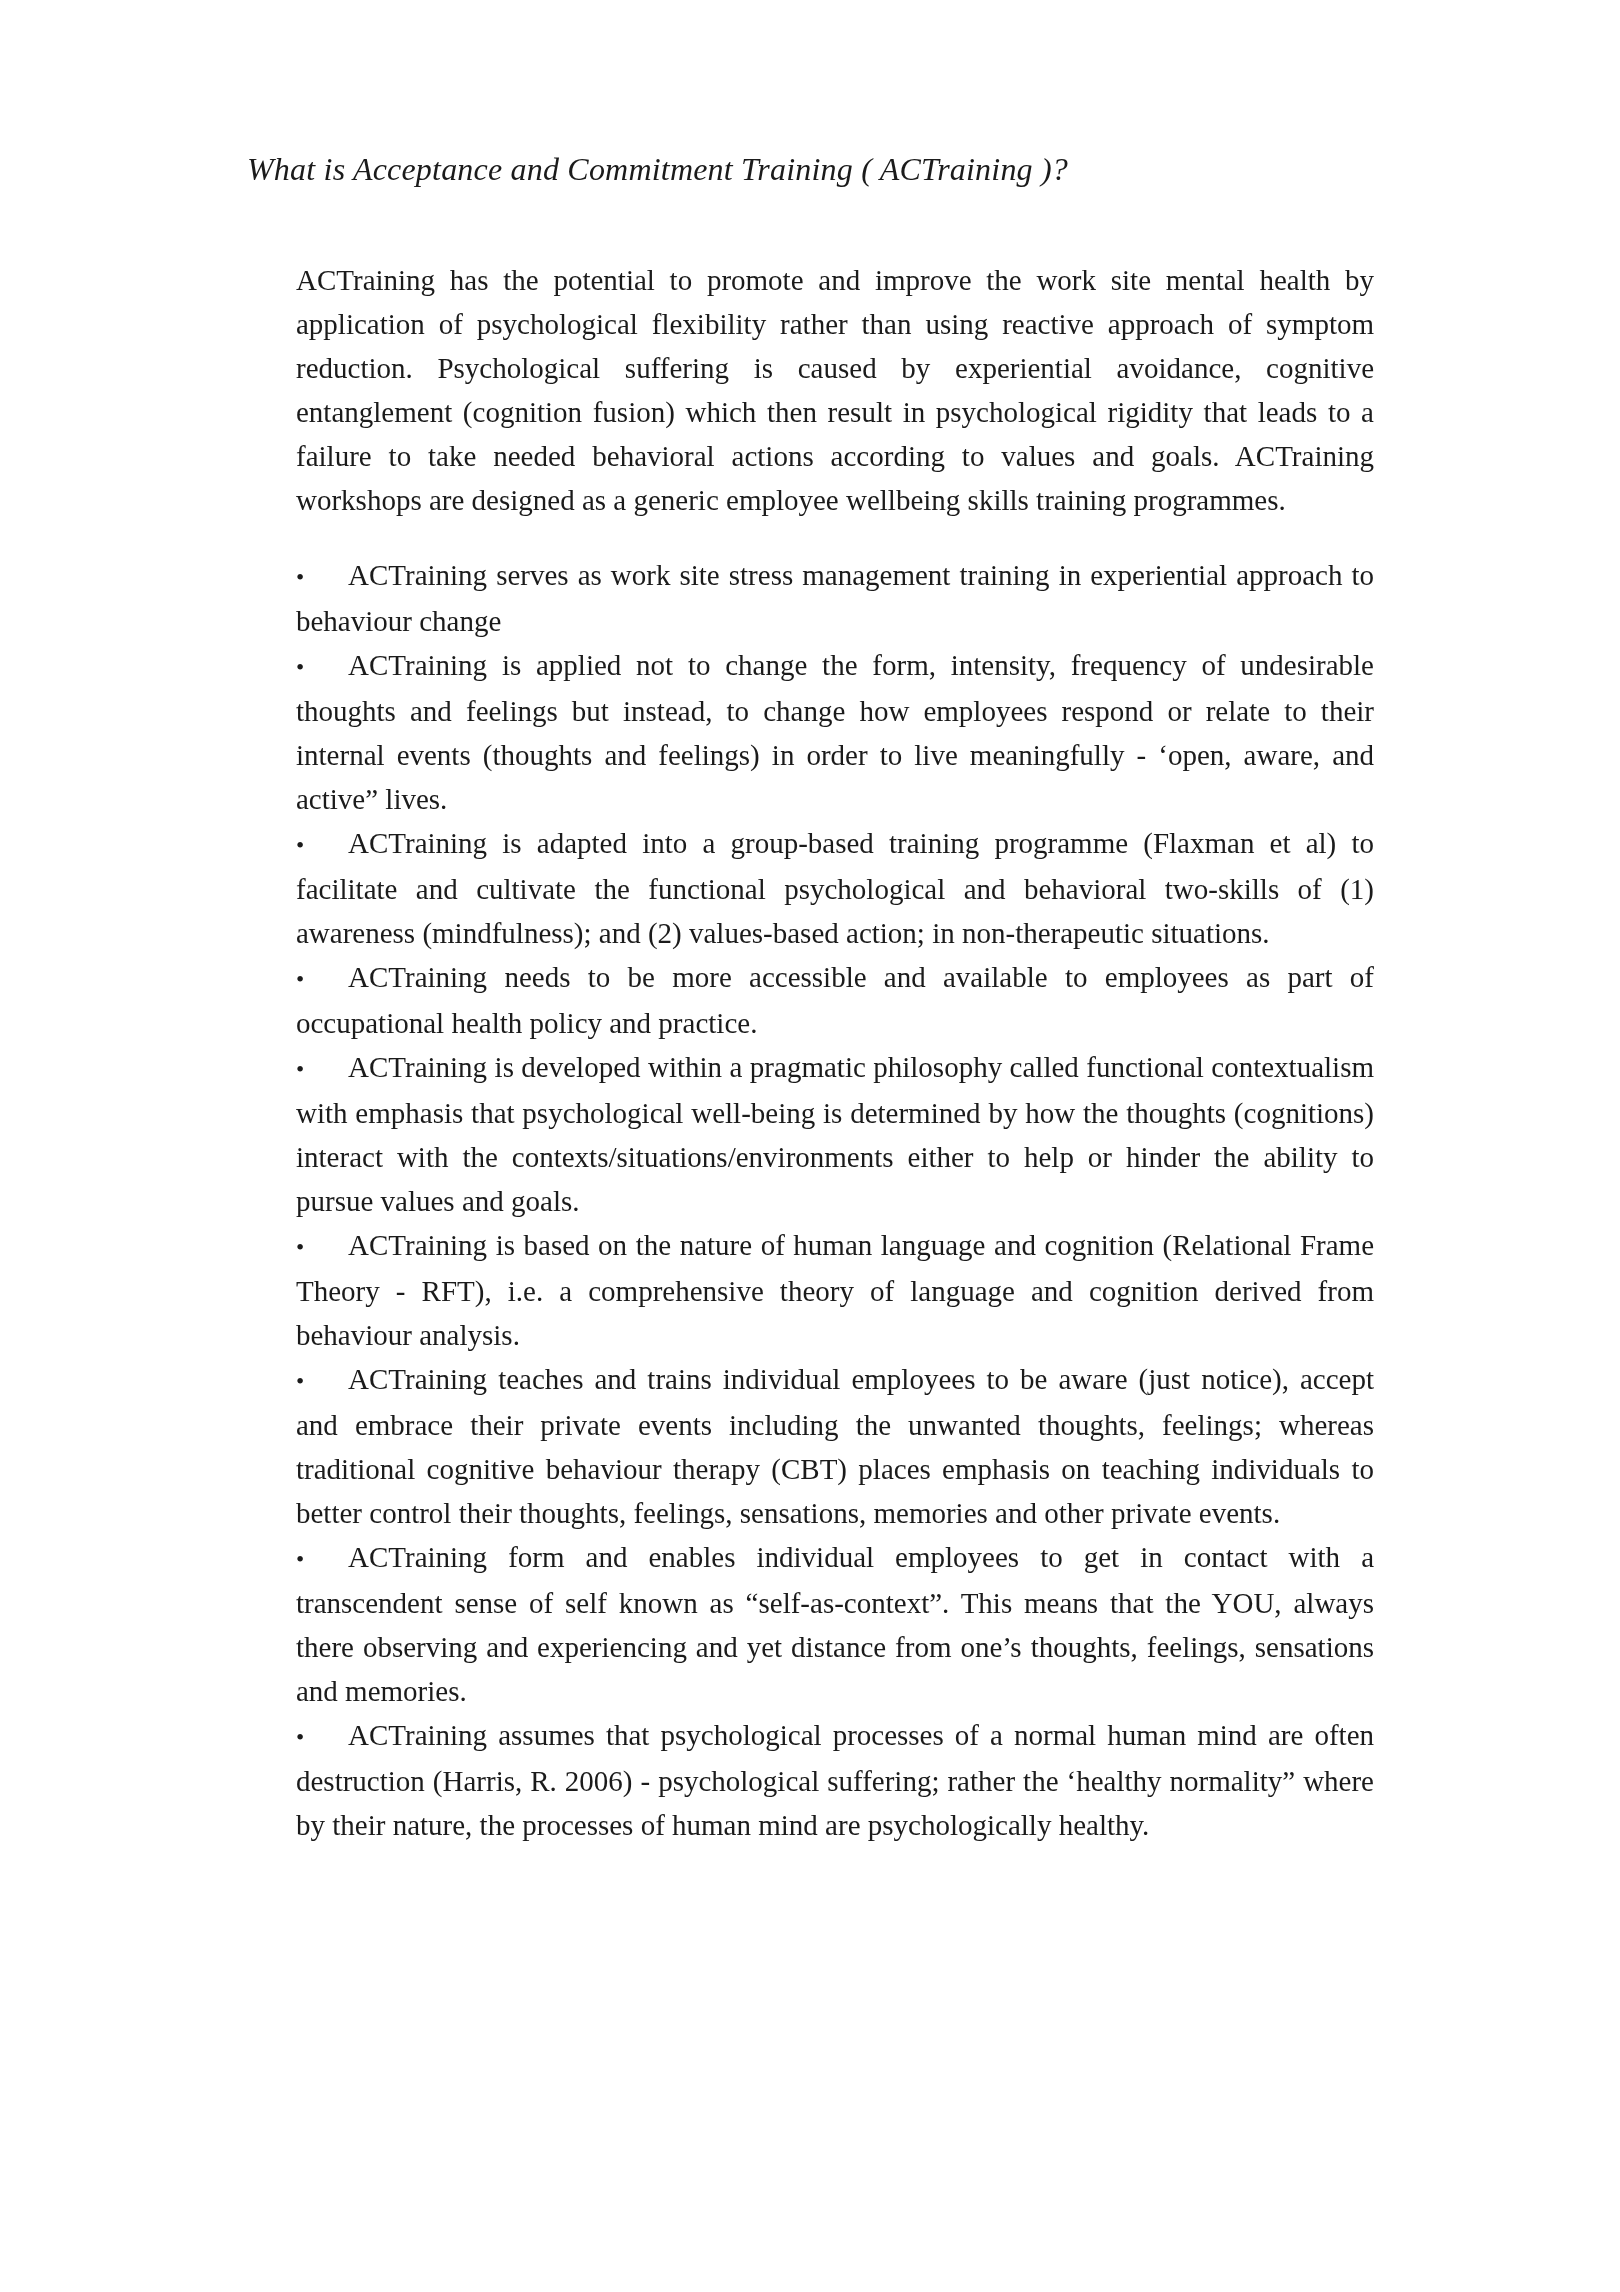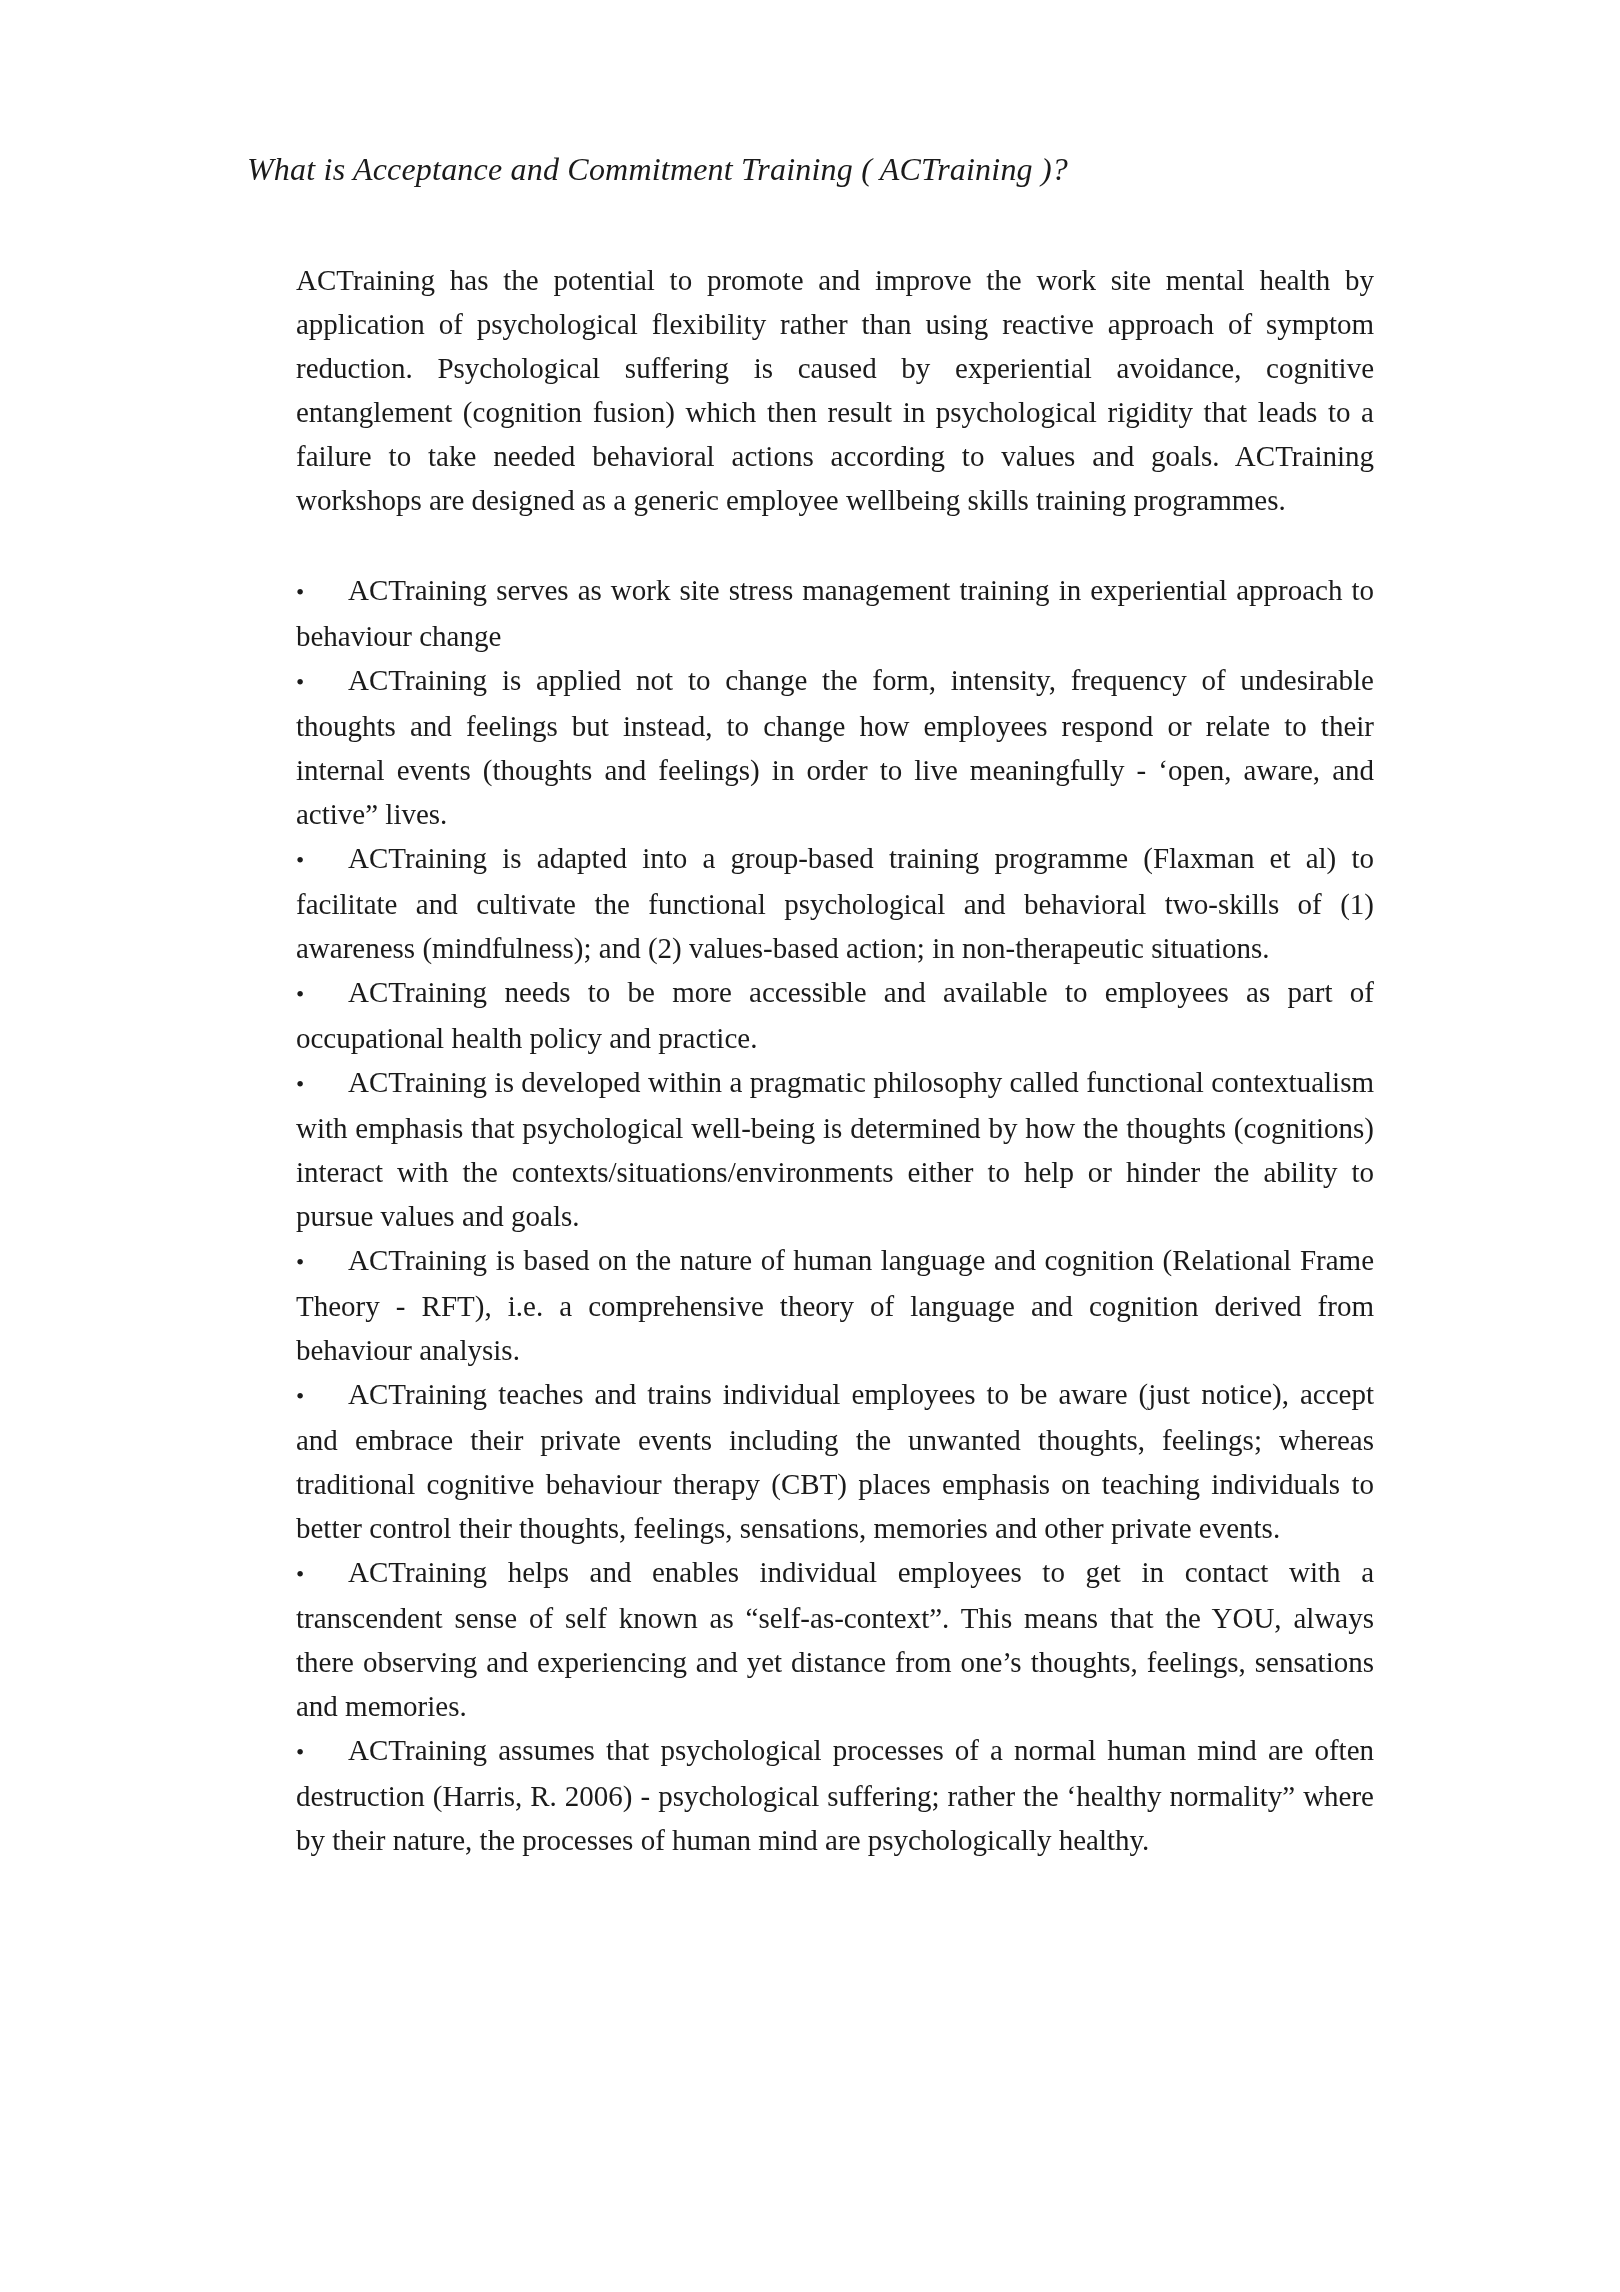--- a/index.html
+++ b/index.html
@@ -26,21 +26,21 @@
     margin: 0 0 0 -49px;
     letter-spacing: 0.2px;
   }
   .intro {
     margin: 67px 0 0 0;
     font-size: 29px;
     line-height: 44px;
     text-align: justify;
   }
   .bullet-list {
-    margin-top: 46px;
+    margin-top: 31px;
   }
   .bullet-item {
     margin: 0;
     font-size: 29px;
     line-height: 44px;
     text-align: justify;
   }
   .bullet-marker {
     display: inline-block;
     width: 52px;
@@ -66,19 +66,19 @@
     <p class="bullet-item"><span class="bullet-marker">•</span><span>ACTraining is adapted into a group-based training programme (Flaxman et al) to facilitate and cultivate the functional psychological and behavioral two-skills of (1) awareness (mindfulness); and (2) values-based action; in non-therapeutic situations.</span></p>
 
     <p class="bullet-item"><span class="bullet-marker">•</span><span>ACTraining needs to be more accessible and available to employees as part of occupational health policy and practice.</span></p>
 
     <p class="bullet-item"><span class="bullet-marker">•</span><span>ACTraining is developed within a pragmatic philosophy called functional contextualism with emphasis that psychological well-being is determined by how the thoughts (cognitions) interact with the contexts/situations/environments either to help or hinder the ability to pursue values and goals.</span></p>
 
     <p class="bullet-item"><span class="bullet-marker">•</span><span>ACTraining is based on the nature of human language and cognition (Relational Frame Theory - RFT), i.e. a comprehensive theory of language and cognition derived from behaviour analysis.</span></p>
 
     <p class="bullet-item"><span class="bullet-marker">•</span><span>ACTraining teaches and trains individual employees to be aware (just notice), accept and embrace their private events including the unwanted thoughts, feelings; whereas traditional cognitive behaviour therapy (CBT) places emphasis on teaching individuals to better control their thoughts, feelings, sensations, memories and other private events.</span></p>
 
-    <p class="bullet-item"><span class="bullet-marker">•</span><span>ACTraining helps and enables individual employees to get in contact with a transcendent sense of self known as “self-as-context”. This means that the YOU, always there observing and experiencing and yet distance from one’s thoughts, feelings, sensations and memories.</span></p>
+    <p class="bullet-item"><span class="bullet-marker">•</span><span>ACTraining form and enables individual employees to get in contact with a transcendent sense of self known as “self-as-context”. This means that the YOU, always there observing and experiencing and yet distance from one’s thoughts, feelings, sensations and memories.</span></p>
 
     <p class="bullet-item"><span class="bullet-marker">•</span><span>ACTraining assumes that psychological processes of a normal human mind are often destruction (Harris, R. 2006) - psychological suffering; rather the ‘healthy normality” where by their nature, the processes of human mind are psychologically healthy.</span></p>
 
   </div>
 </div>
 
 
 </body></html>

